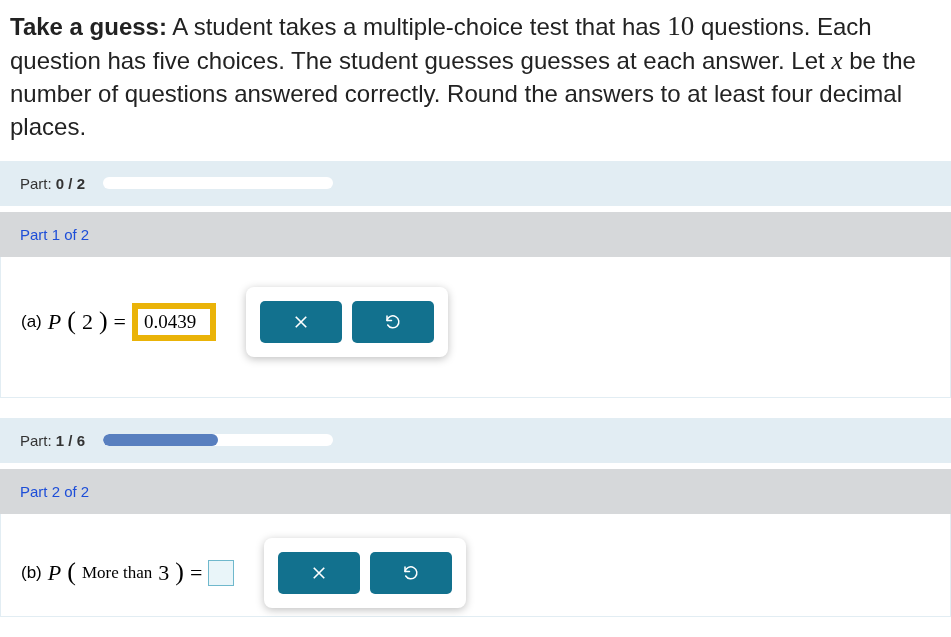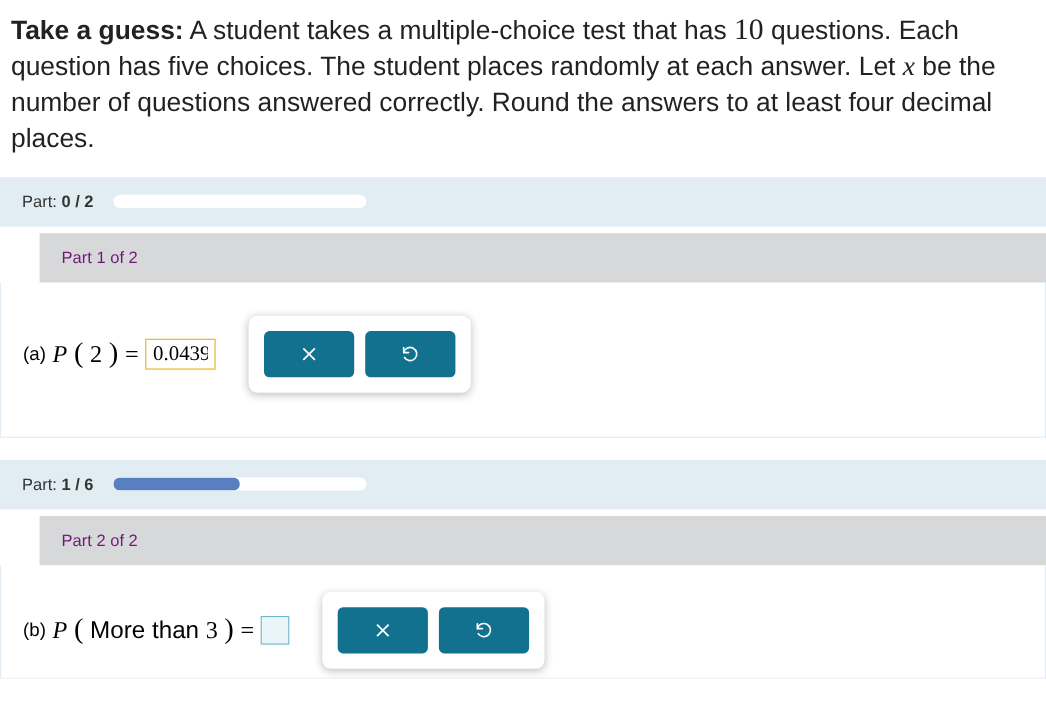--- a/index.html
+++ b/index.html
@@ -62,22 +62,21 @@
       top: 0;
       left: 0;
       height: 100%;
       background: #587fbf;
       border-radius: 6px;
     }
     .part-header {
       background: #d6d8da;
       padding: 14px 20px;
       font-size: 15px;
-      color: #701a75;
-      margin-left: 36px;
+      color: #1d4ed8;
     }
     .part-body {
       background: #fff;
       border: 1px solid #e2edf3;
       border-top: none;
       padding: 30px 20px 40px 20px;
       display: flex;
       align-items: center;
       gap: 30px;
       margin-bottom: 20px;
@@ -96,36 +95,36 @@
       font-family: 'Times New Roman', Times, serif;
       font-style: italic;
       font-size: 22px;
     }
     .answer-expr .plain {
       font-family: 'Times New Roman', Times, serif;
       font-size: 22px;
       font-style: normal;
     }
     .answer-expr .nonital {
-      font-family: Liberation Sans, sans-serif;
-      font-size: 22px;
+      font-family: Liberation Serif, serif;
+      font-size: 17px;
     }
     .paren {
       font-family: 'Times New Roman', Times, serif;
       font-size: 26px;
       font-style: normal;
       position: relative;
       top: -1px;
     }
     .answer-input {
-      border: 1px solid #eab308;
+      border: 6px solid #eab308;
       font-family: 'Times New Roman', Times, serif;
       font-size: 19px;
       padding: 2px 6px;
-      width: 64px;
+      width: 84px;
       text-align: left;
       color: #000;
     }
     .answer-input.empty {
       width: 26px;
       height: 26px;
       background: #e9f5f9;
       border: 1px solid #6fb8cc;
     }
     .button-panel {
@@ -159,21 +158,21 @@
     }
     .part-body.second {
       padding: 24px 20px 8px 20px;
       margin-bottom: 0;
     }
   </style>
 </head>
 <body>
 
 <div class="question-text">
-  <span class="bold">Take a guess:</span><span> A student takes a multiple-choice test that has </span><span class="num">10</span><span> questions. Each question has five choices. The student places randomly at each answer. Let </span><span class="var">x</span><span> be the number of questions answered correctly. Round the answers to at least four decimal places.</span>
+  <span class="bold">Take a guess:</span><span> A student takes a multiple-choice test that has </span><span class="num">10</span><span> questions. Each question has five choices. The student guesses guesses at each answer. Let </span><span class="var">x</span><span> be the number of questions answered correctly. Round the answers to at least four decimal places.</span>
 </div>
 
 <div class="progress-bar-row">
   <div class="progress-label">
     <span>Part: </span><span class="bold">0 / 2</span>
   </div>
   <div class="progress-track">
     <div class="progress-fill" style="width:0%"></div>
   </div>
 </div>

